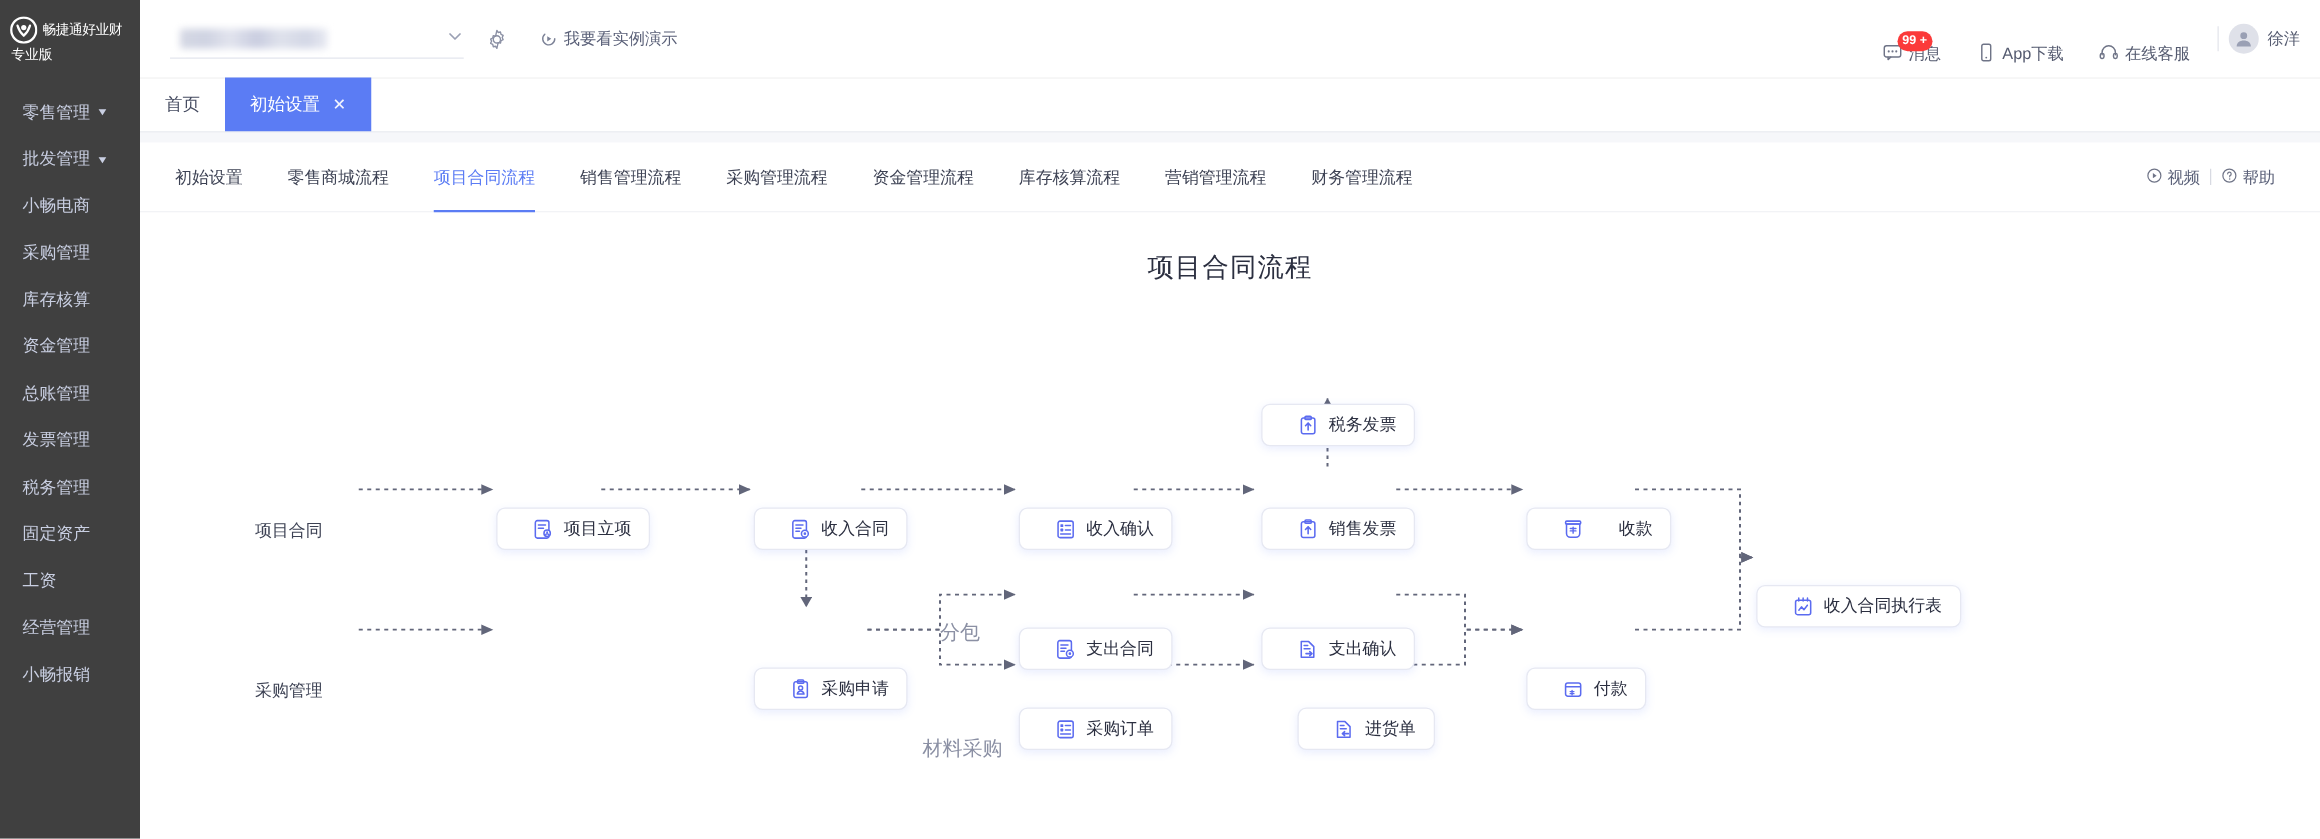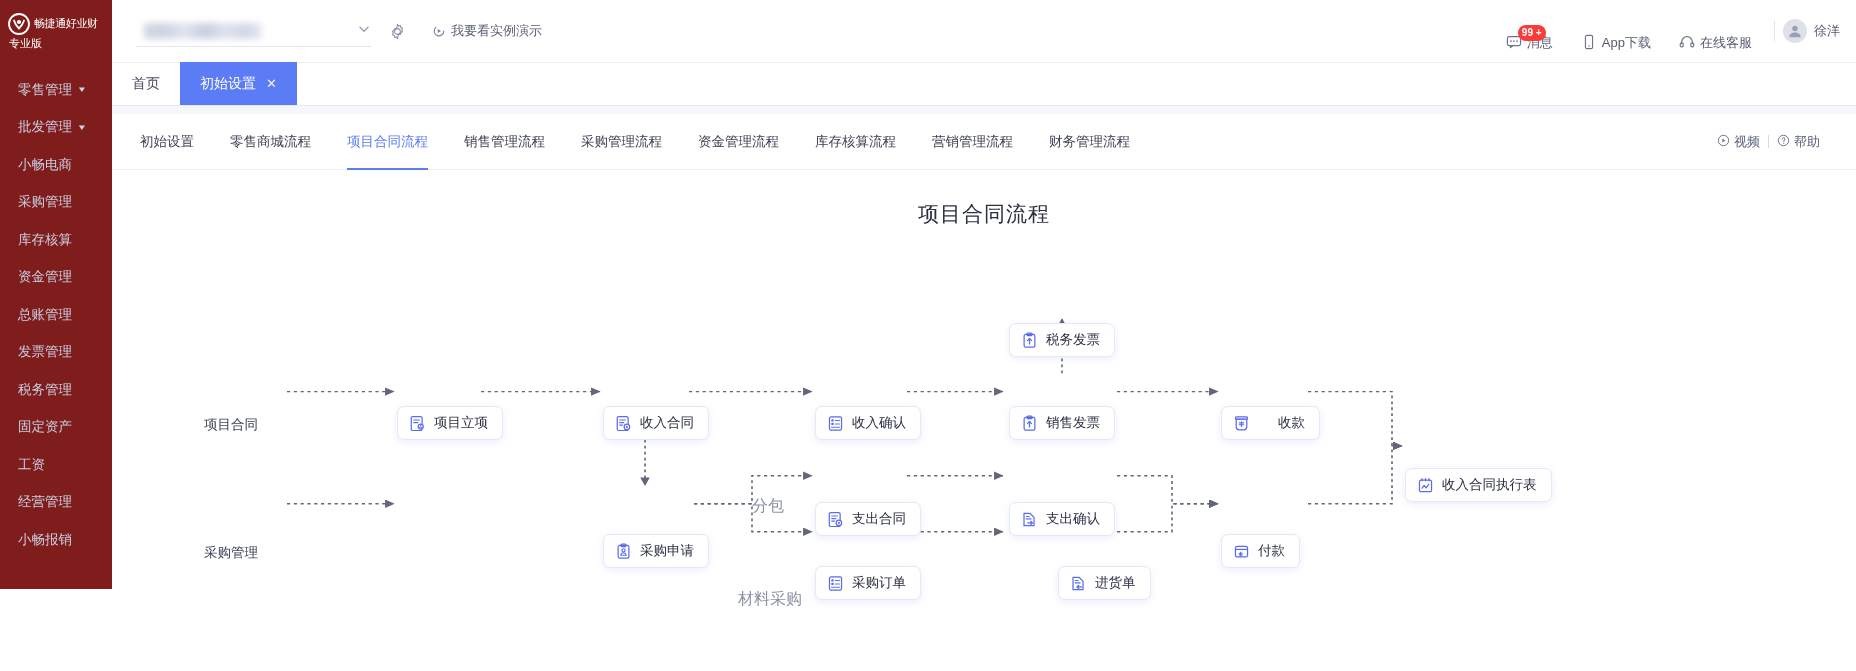--- a/index.html
+++ b/index.html
@@ -1,21 +1,21 @@
 <!DOCTYPE html>
 <html><head>
 <meta charset="utf-8">
 <style>
   * { box-sizing: border-box; margin:0; padding:0; }
   html,body { width:1856px; height:671px; overflow:hidden;
     font-family:"Liberation Sans","DejaVu Sans",sans-serif; background:#fff; }
   #app { position:relative; width:1856px; height:671px; display:flex; background:#fff; }
 
   
-  .sidebar { width:112px; height:589px; background:#7f1d1d; flex:0 0 112px;
+  .sidebar { width:112px; height:671px; background:#404040; flex:0 0 112px;
              position:relative; overflow:hidden; }
   .logo-box { height:63px; display:flex; flex-direction:column; justify-content:center;
               padding-left:8px; position:relative; }
   .logo-row { display:flex; align-items:center; gap:4px; }
   .logo-mark { width:22px; height:22px; flex:0 0 22px; position:relative; }
   .logo-mark svg { display:block; }
   .logo-text { color:#fff; font-size:11px; letter-spacing:-.4px; white-space:nowrap; }
   .logo-sub { color:#fff; font-size:11px; margin-top:1px; padding-left:1px; }
   .nav-list { margin-top:8px; }
   .nav-item { height:37.5px; display:flex; align-items:center; justify-content:flex-start;
@@ -72,21 +72,21 @@
                   color:#5a6078; font-size:13px; }
   .snr { display:flex; align-items:center; gap:4px; cursor:pointer; padding:0 8px; }
   .snr-div { width:1px; height:13px; background:#d8dae2; }
 
   
   .canvas { position:relative; flex:1; overflow:hidden; background:#fff; }
   .flow-title { position:absolute; left:0; right:0; top:30px; text-align:center;
                 font-size:21px; color:#2b2f40; letter-spacing:1px; }
   .lane-label { position:absolute; font-size:13.5px; color:#3d4254; white-space:nowrap; }
   .node { position:absolute; height:34px; background:#fff; border:1px solid #e6e8f2;
-          border-radius:7px; display:flex; align-items:center; padding:0 14px 0 11px;
+          border-radius:7px; display:flex; align-items:center; padding:0 14px 0 28px;
           gap:8px; box-shadow:0 2px 7px rgba(91,124,244,.13); white-space:nowrap;
           cursor:pointer; }
   .node .nlabel { font-size:13.5px; color:#2b2f40; }
   .node svg { display:block; flex:0 0 17px; }
   .edge-label { position:absolute; font-size:16px; color:#8b90a4; white-space:nowrap; }
   svg.wires { position:absolute; left:0; top:0; width:100%; height:100%;
               pointer-events:none; }
 </style>
 </head>
 <body>
@@ -435,21 +435,21 @@
         <div class="node" style="left:703px; top:396px;">
           <svg viewBox="0 0 18 18">
               <rect x="2.6" y="2" width="12.8" height="14" rx="1.7" fill="none" stroke="#5b6bf0" stroke-width="1.3"></rect>
               <rect x="4.6" y="4.6" width="2.4" height="2.4" rx=".5" fill="#5b6bf0"></rect>
               <rect x="4.6" y="8.3" width="2.4" height="2.4" rx=".5" fill="#5b6bf0"></rect>
               <path d="M8.8 5.8h4.3M8.8 9.5h4.3M4.8 13h8.3" stroke="#5b6bf0" stroke-width="1.25" stroke-linecap="round"></path>
             </svg>
           <span class="nlabel">采购订单</span>
         </div>
 
-        <div class="node" style="left:946px; top:396px;">
+        <div class="node" style="left:926px; top:396px;">
           <svg viewBox="0 0 18 18">
               <path d="M3.2 2.4h6.3l4.3 4.3v8.9H3.2z" fill="none" stroke="#5b6bf0" stroke-width="1.3" stroke-linejoin="round"></path>
               <path d="M5.6 5.8h3.1M5.6 8.4h5" stroke="#5b6bf0" stroke-width="1.25" stroke-linecap="round"></path>
               <path d="M12.4 12.6H7.3M9.2 10.9l-1.9 1.7 1.9 1.7" fill="none" stroke="#5b6bf0" stroke-width="1.3" stroke-linecap="round" stroke-linejoin="round"></path>
             </svg>
           <span class="nlabel">进货单</span>
         </div>
 
         <div class="node" style="left:1109px; top:364px;">
           <svg viewBox="0 0 18 18">

